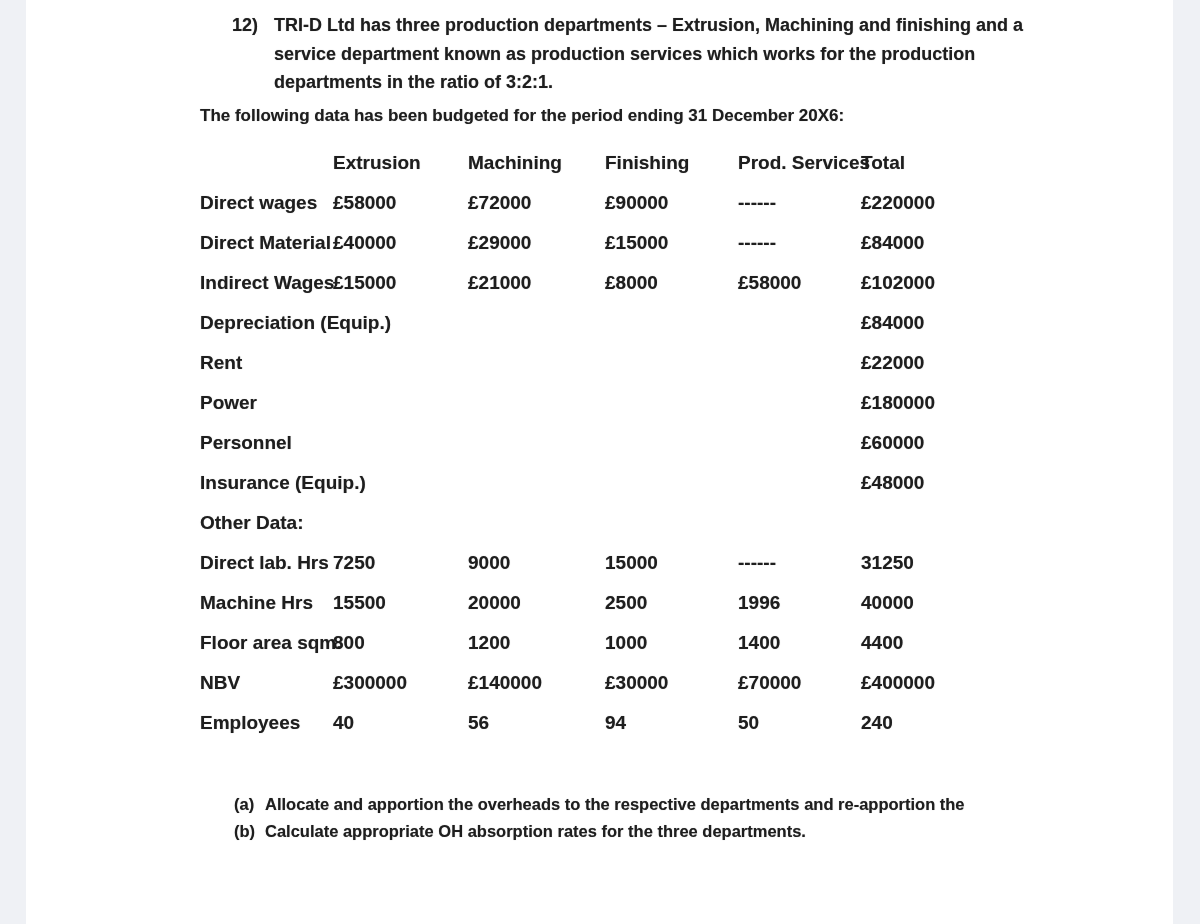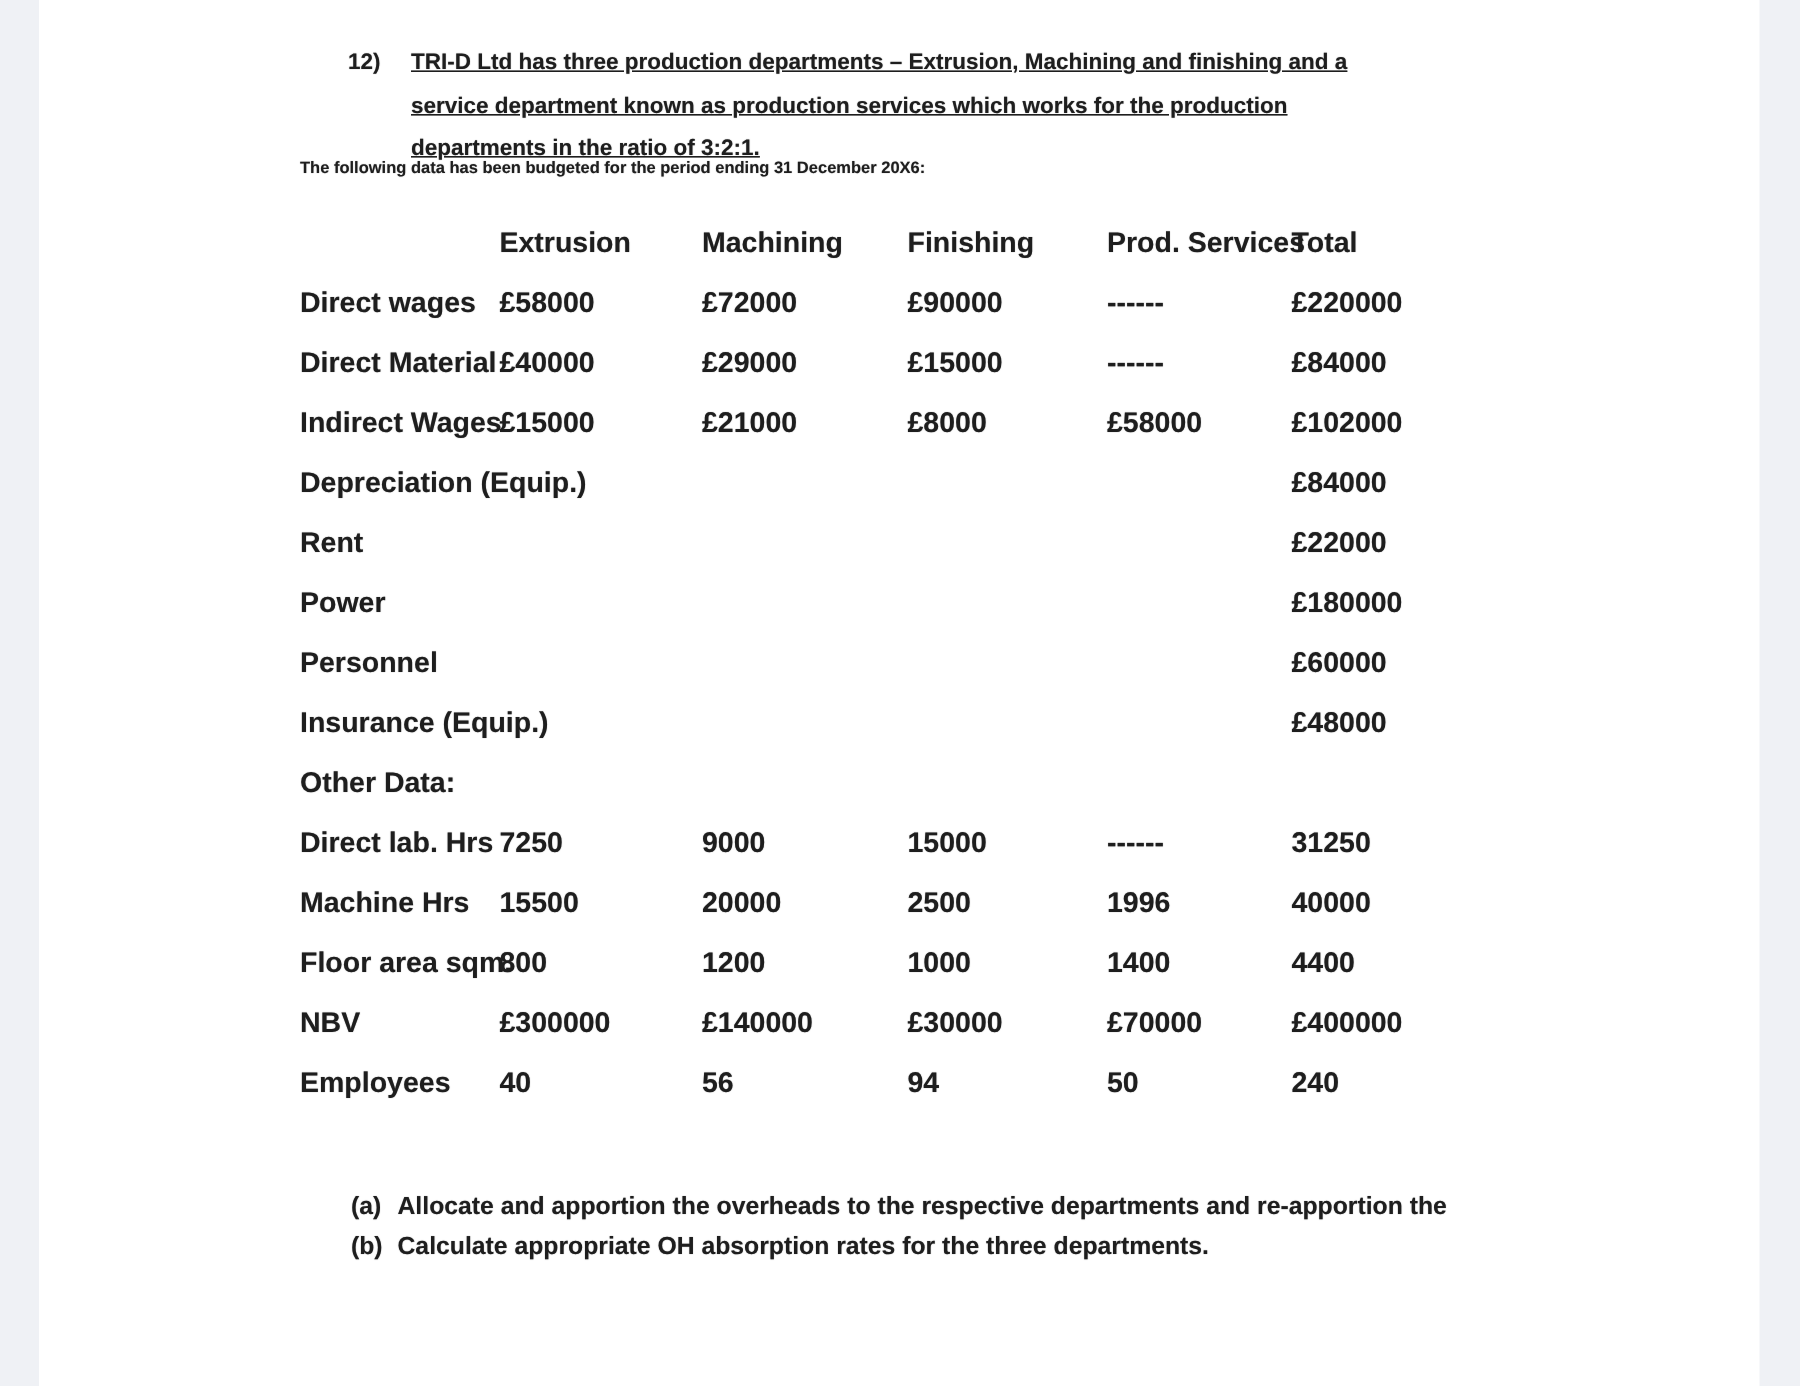--- a/index.html
+++ b/index.html
@@ -8,26 +8,26 @@
     background:#ffffff;
     font-family:"Liberation Sans", sans-serif;
     font-weight:bold;
     color:#1e1e1e;
     text-shadow:0 0 0.7px rgba(30,30,30,0.5);
   }
   .margin-strip { position:absolute; top:0; bottom:0; background:#eff1f5; }
   .margin-strip.left  { left:0;  width:26px; }
   .margin-strip.right { right:0; width:27px; }
 
-  .intro { position:absolute; left:232px; top:28px; font-size:15px; line-height:28.5px;text-decoration:underline; }
+  .intro { position:absolute; left:232px; top:11px; font-size:18px; line-height:28.5px; }
   .intro .num { position:absolute; left:0; top:0; }
   .intro .lines { margin-left:42px; }
   .nowrap { white-space:nowrap; }
 
-  .budget-line { position:absolute; left:200px; top:106px; font-size:11px; white-space:nowrap; }
+  .budget-line { position:absolute; left:200px; top:106px; font-size:17px; white-space:nowrap; }
 
   .data-table { position:absolute; left:200px; top:143px; font-size:19px; width:800px; }
   .t-row { position:relative; height:40px; }
   .t-row > span { position:absolute; top:50%; transform:translateY(-50%); white-space:nowrap; }
   .lbl { left:0;text-align:right; }
   .c1 { left:133px; }
   .c2 { left:268px; }
   .c3 { left:405px; }
   .c4 { left:538px; }
   .c5 { left:661px; }

